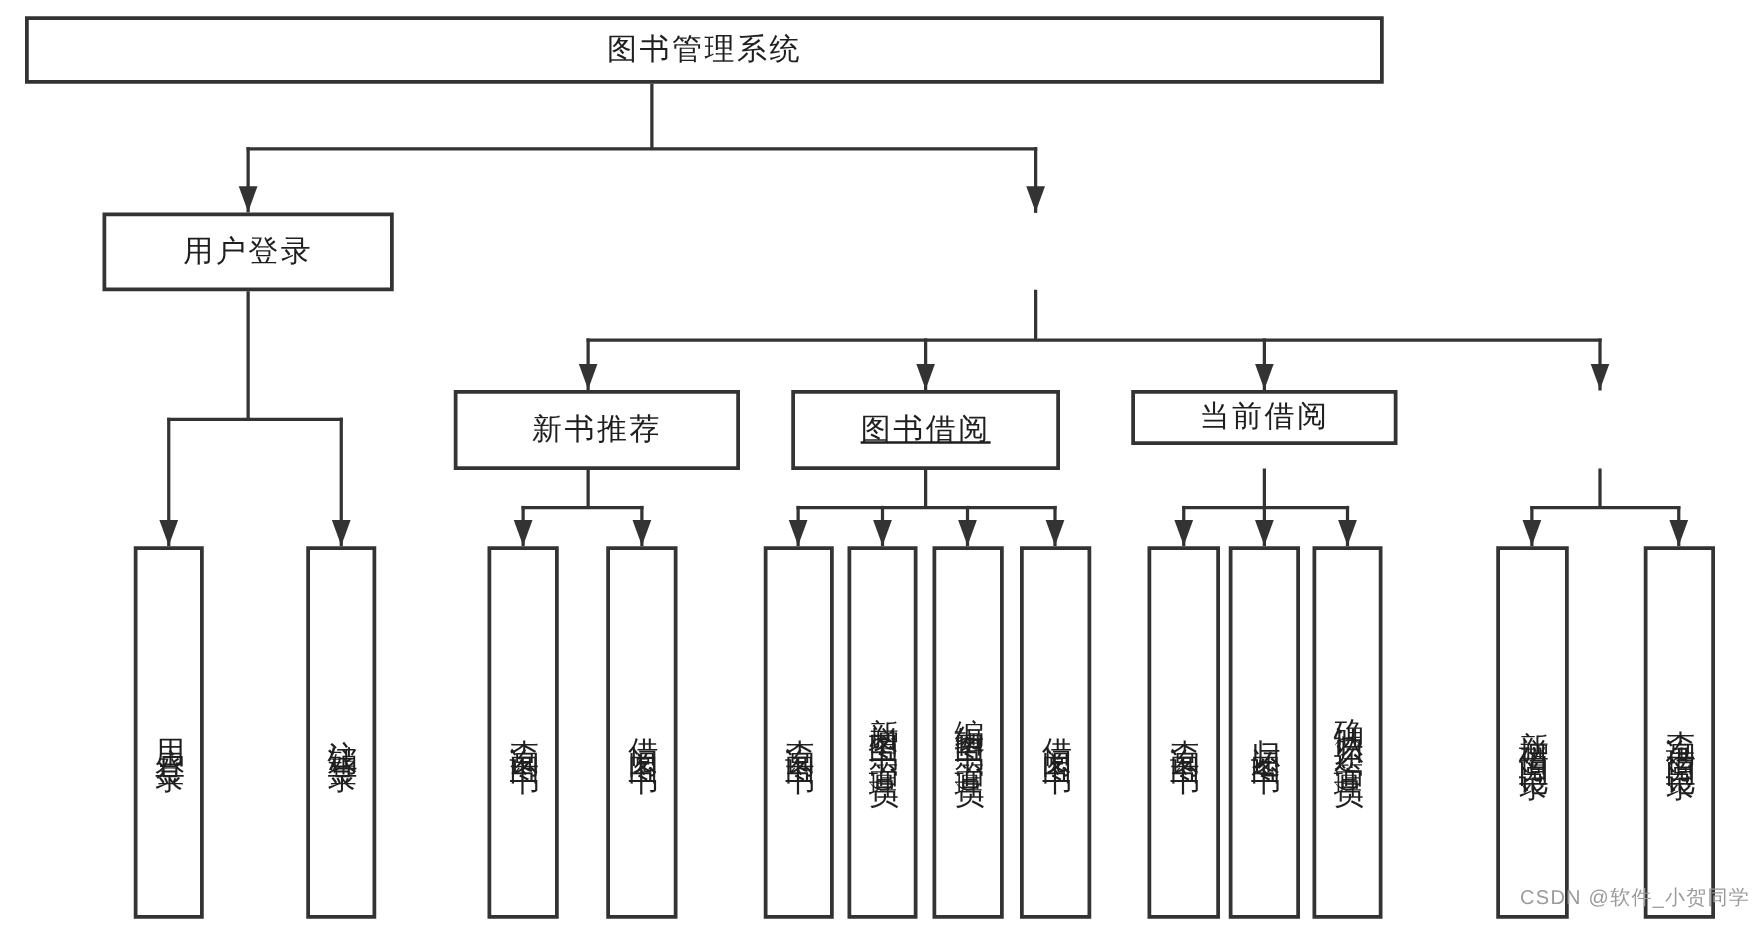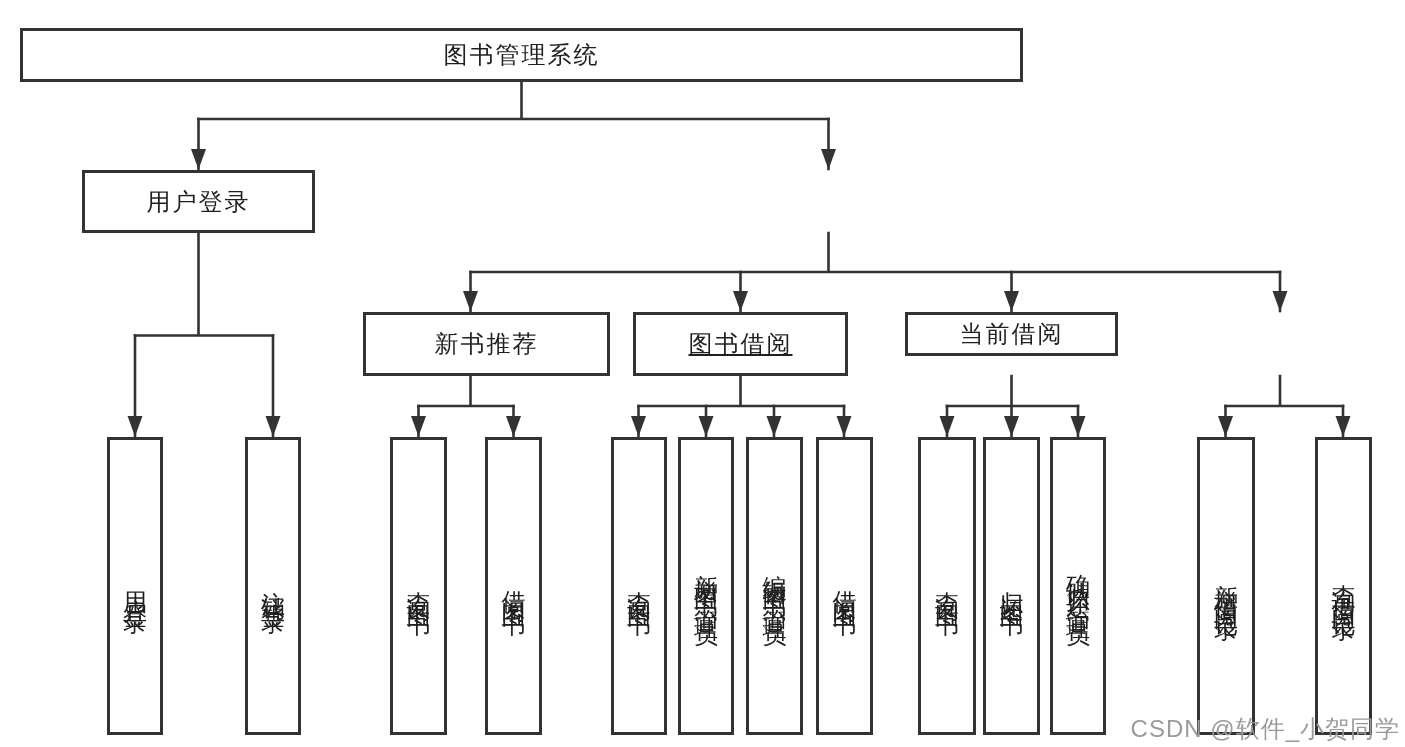--- a/index.html
+++ b/index.html
@@ -36,22 +36,22 @@
   }
   .leaf{
     writing-mode:vertical-rl;
     text-orientation:mixed;
     letter-spacing:7px;
     font-size:24px;
   }
   #watermark{
     position:absolute;
     right:5px;
-    bottom:2px;
-    font-size:24px;
+    bottom:18px;
+    font-size:16px;
     letter-spacing:1px;
     color:var(--watermark);
     white-space:nowrap;
   }
 </style>
 </head>
 <body>
 
 <div id="canvas">
 
@@ -91,25 +91,25 @@
     <path class="ln" marker-end="url(#arrowhead)" d="M844,406 V436"></path>
 
     <path class="ln" marker-end="url(#arrowhead)" d="M947,406 V436"></path>
     <path class="ln" marker-end="url(#arrowhead)" d="M1011.5,406 V436"></path>
     <path class="ln" marker-end="url(#arrowhead)" d="M1078,406 V436"></path>
 
     <path class="ln" marker-end="url(#arrowhead)" d="M1225.5,406 V436"></path>
     <path class="ln" marker-end="url(#arrowhead)" d="M1343,406 V436"></path>
   </svg>
 
-  <div class="box" style="left:20px;top:28px;width:1003px;height:54px;">图书管理系统</div>
+  <div class="box" style="left:20px;top:13px;width:1087px;height:54px;">图书管理系统</div>
 
   <div class="box" style="left:82px;top:170px;width:233px;height:63px;">用户登录</div>
 
-  <div class="box" style="left:363px;top:312px;width:247px;height:64px;">新书推荐</div>
+  <div class="box" style="left:363px;top:312px;width:229px;height:64px;">新书推荐</div>
   <div class="box" style="left:633px;top:312px;width:215px;height:64px;text-decoration:underline;">图书借阅</div>
   <div class="box" style="left:905px;top:312px;width:213px;height:44px;">当前借阅</div>
 
   <div class="box leaf" style="left:107px;top:437px;width:56px;height:298px;">用户登录</div>
   <div class="box leaf" style="left:245px;top:437px;width:56px;height:298px;">注销登录</div>
 
   <div class="box leaf" style="left:390px;top:437px;width:57px;height:298px;">查询图书</div>
   <div class="box leaf" style="left:485px;top:437px;width:57px;height:298px;">借阅图书</div>
 
   <div class="box leaf" style="left:611px;top:437px;width:56px;height:298px;">查询图书</div>

